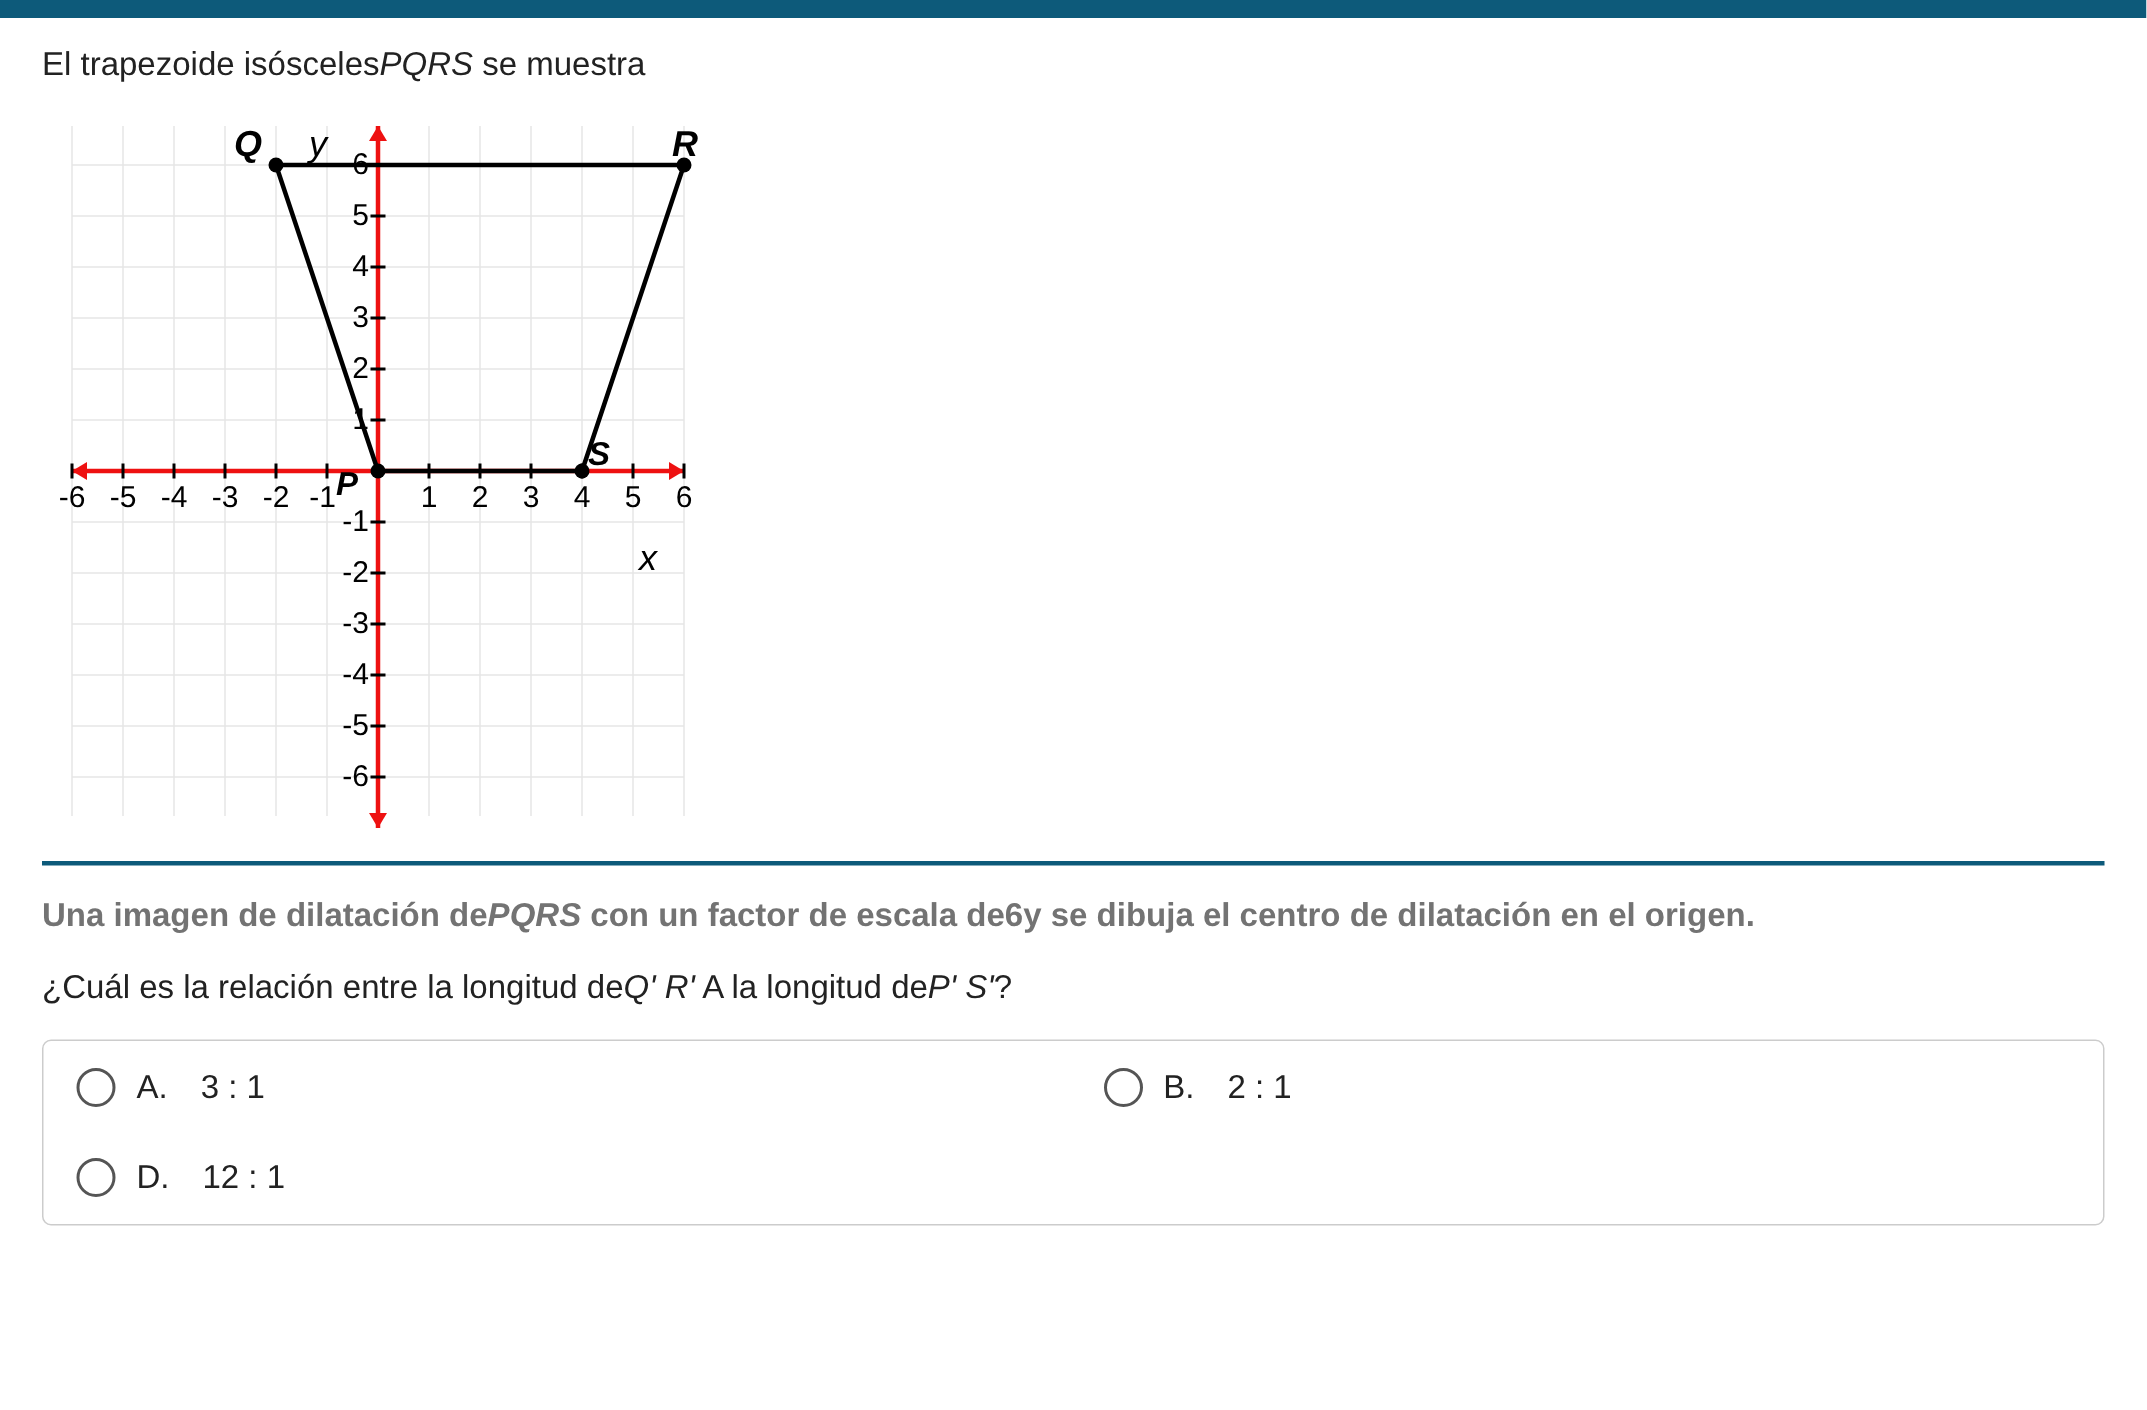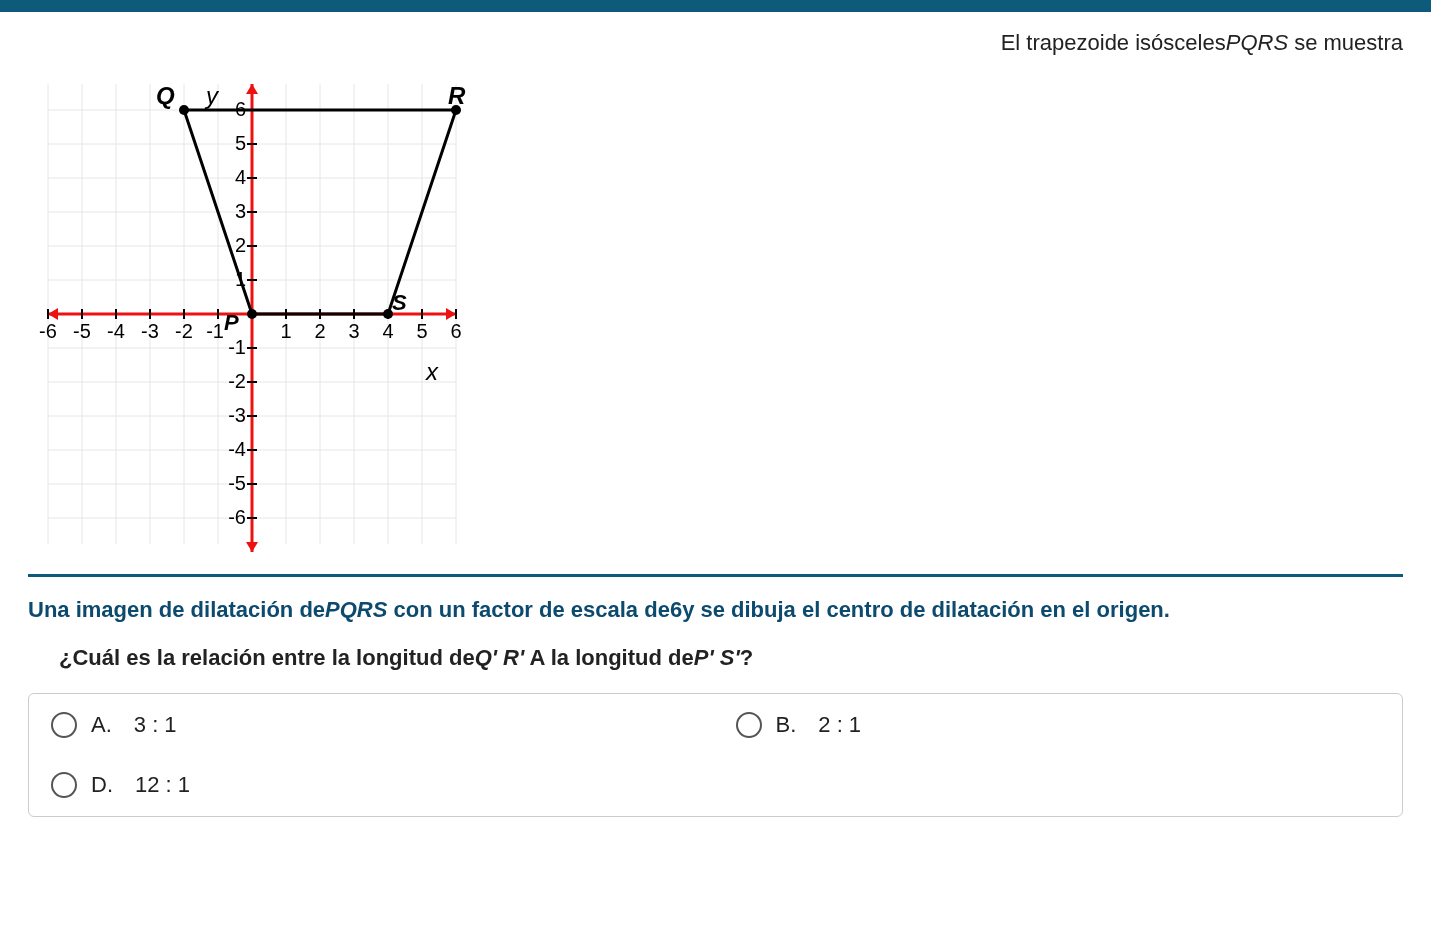--- a/index.html
+++ b/index.html
@@ -12,48 +12,46 @@
     height: 12px;
     background: #0d5a7a;
   }
   .content {
     padding: 18px 28px 28px 28px;
   }
   .intro {
     font-size: 22px;
     color: #222;
     margin-bottom: 18px;
-    text-align: right;
   }
   .intro .ital { font-style: italic; }
   .graph-wrap {
     margin: 6px 0 10px 0;
     width: 460px;
     height: 490px;
     position: relative;
   }
   .divider {
     height: 3px;
     background: #0d5a7a;
     margin: 4px 0 18px 0;
   }
   .para {
     font-size: 22px;
-    color: #0c4a6e;
+    color: #737373;
     margin-bottom: 22px;
     font-weight: 600;
     margin-top: 20px;
   }
   .para .ital { font-style: italic; font-weight: 600; }
   .question {
     font-size: 22px;
     color: #222;
-    font-weight: 700;
+    font-weight: 400;
     margin-bottom: 22px;
-    margin-left: 31px;
   }
   .question .ital { font-style: italic; }
   .answers {
     border: 1px solid #ccc;
     border-radius: 6px;
     padding: 18px 22px;
     display: grid;
     grid-template-columns: 1fr 1fr;
     row-gap: 34px;
     column-gap: 40px;

